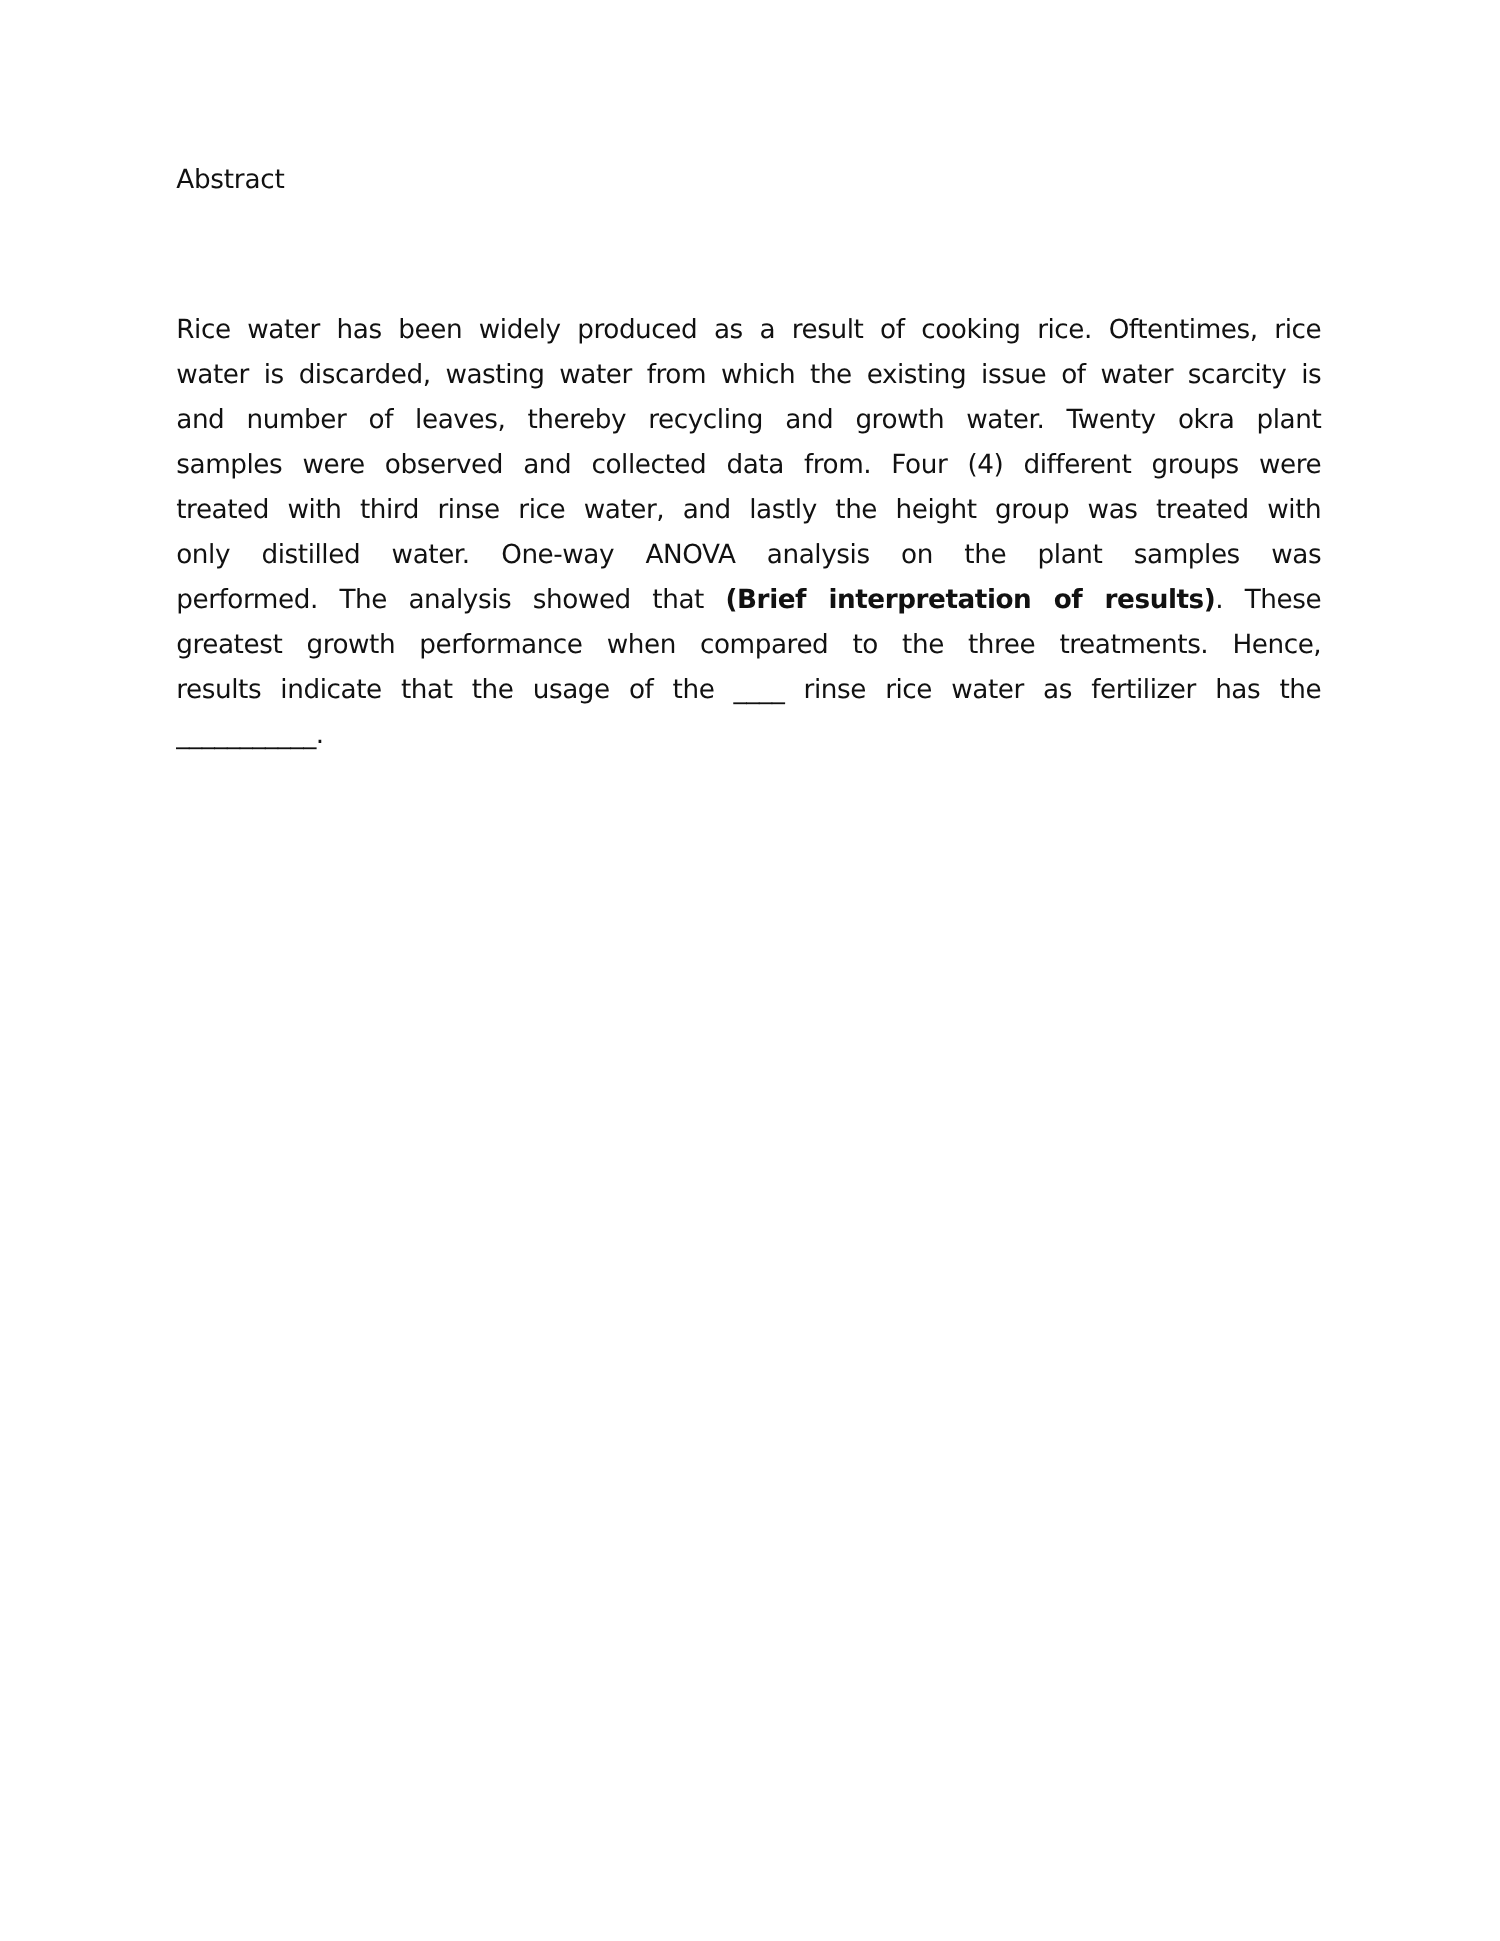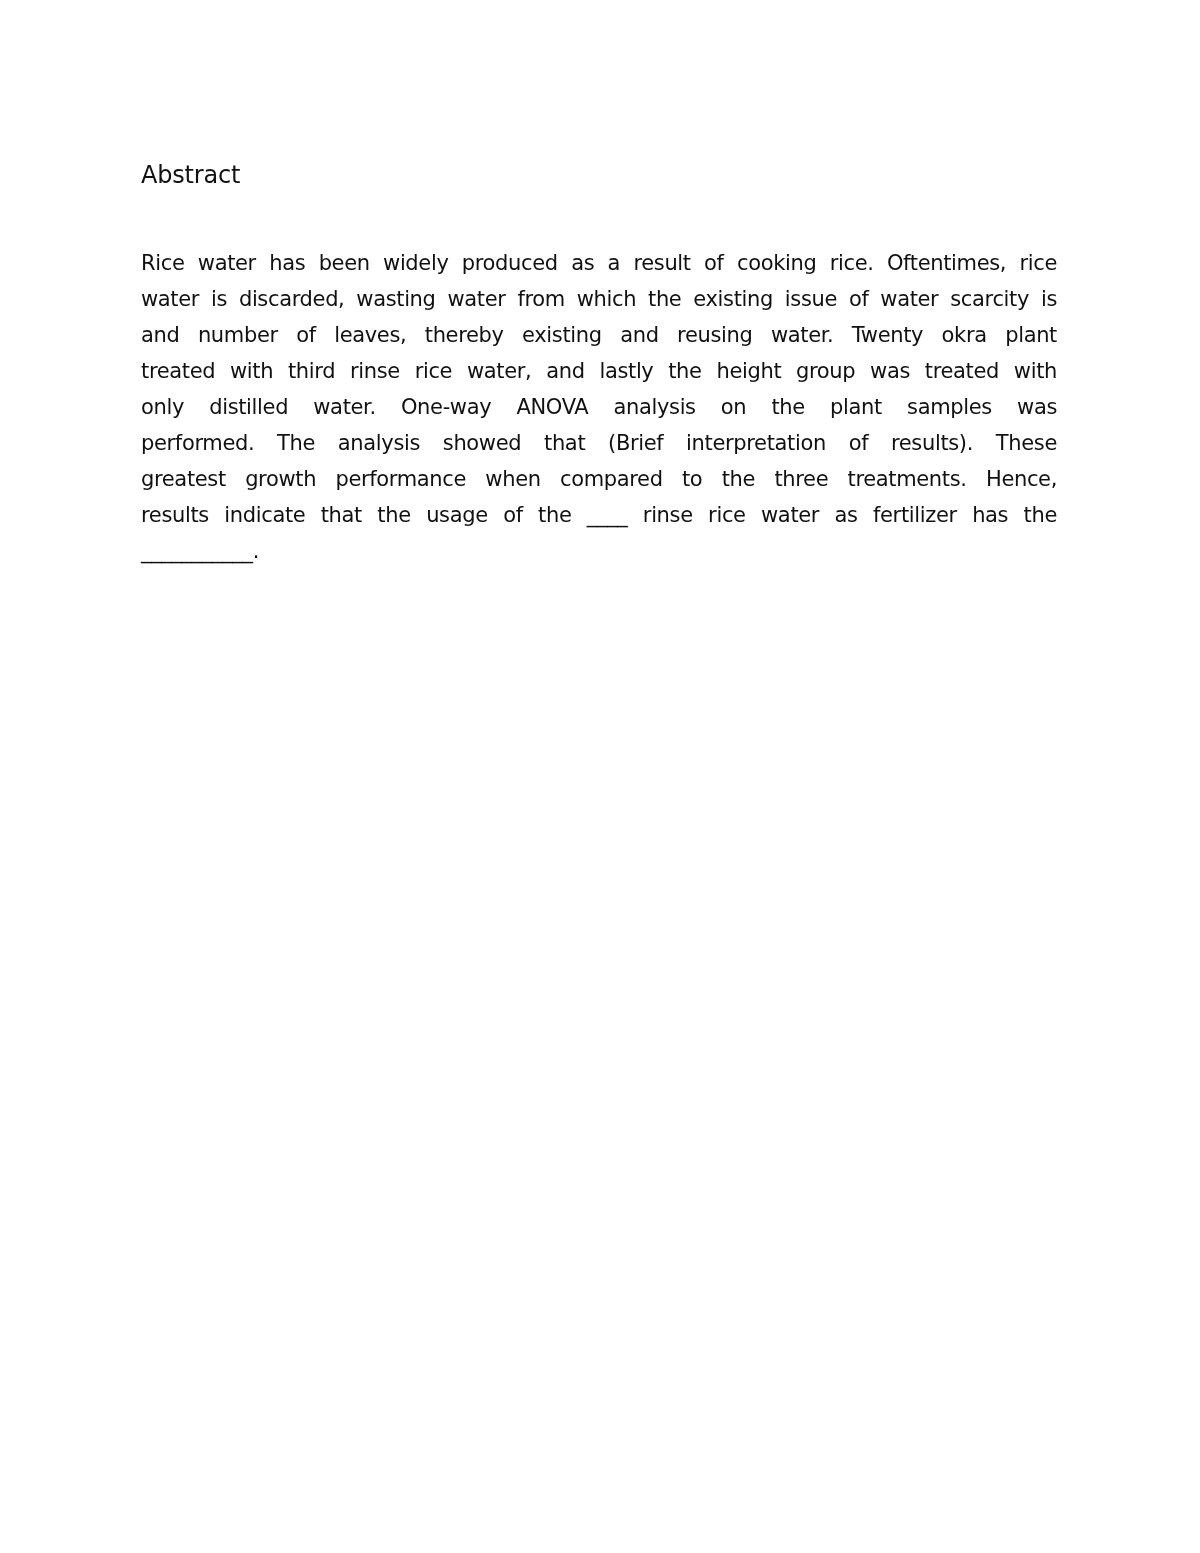--- a/index.html
+++ b/index.html
@@ -18,22 +18,22 @@
     .page {
       position: absolute;
       left: 0; top: 0;
       width: 1200px;
       height: 1553px;
       background: #ffffff;
     }
     .heading {
       position: absolute;
       left: 141px;
-      top: 160px;
-      font-size: 24px;
+      top: 128px;
+      font-size: 21px;
       line-height: 30px;
       letter-spacing: -0.2px;
     }
     .body-text {
       position: absolute;
       left: 141px;
       top: 248px;
       width: 916px;
       font-size: 21px;
     }
@@ -51,37 +51,40 @@
     }
     .line span { white-space: normal; }
     .line .wrap {
       display: block;
       width: 916px;
       text-align: justify;
       text-align-last: justify;
       white-space: normal;
     }
     .line.last .wrap { text-align-last: left; }
-    .bold { font-weight: normal; margin-top: 24px; }
+    .bold { font-weight: bold; margin-top: 24px; }
   </style>
 </head>
 <body>
 
 <div class="page">
   <div class="heading">Abstract</div>
 
   <div class="body-text">
     <div class="line">
         <span class="wrap">Rice water has been widely produced as a result of cooking rice. Oftentimes, rice</span>
       </div>
     <div class="line">
         <span class="wrap">water is discarded, wasting water from which the existing issue of water scarcity is</span>
       </div>
     <div class="line">
-        <span class="wrap">and number of leaves, thereby existing and reusing water. Twenty okra plant</span>
+        <span class="wrap">and number of leaves, thereby recycling and growth water. Twenty okra plant</span>
+      </div>
+    <div class="line">
+        <span class="wrap">samples were observed and collected data from. Four (4) different groups were</span>
       </div>
     <div class="line">
         <span class="wrap">treated with third rinse rice water, and lastly the height group was treated with</span>
       </div>
     <div class="line">
         <span class="wrap">only distilled water. One-way ANOVA analysis on the plant samples was</span>
       </div>
     <div class="line">
       <span class="wrap"><span>performed. The analysis showed that </span><span class="bold">(Brief interpretation of results)</span><span>. These</span></span>
     </div>

